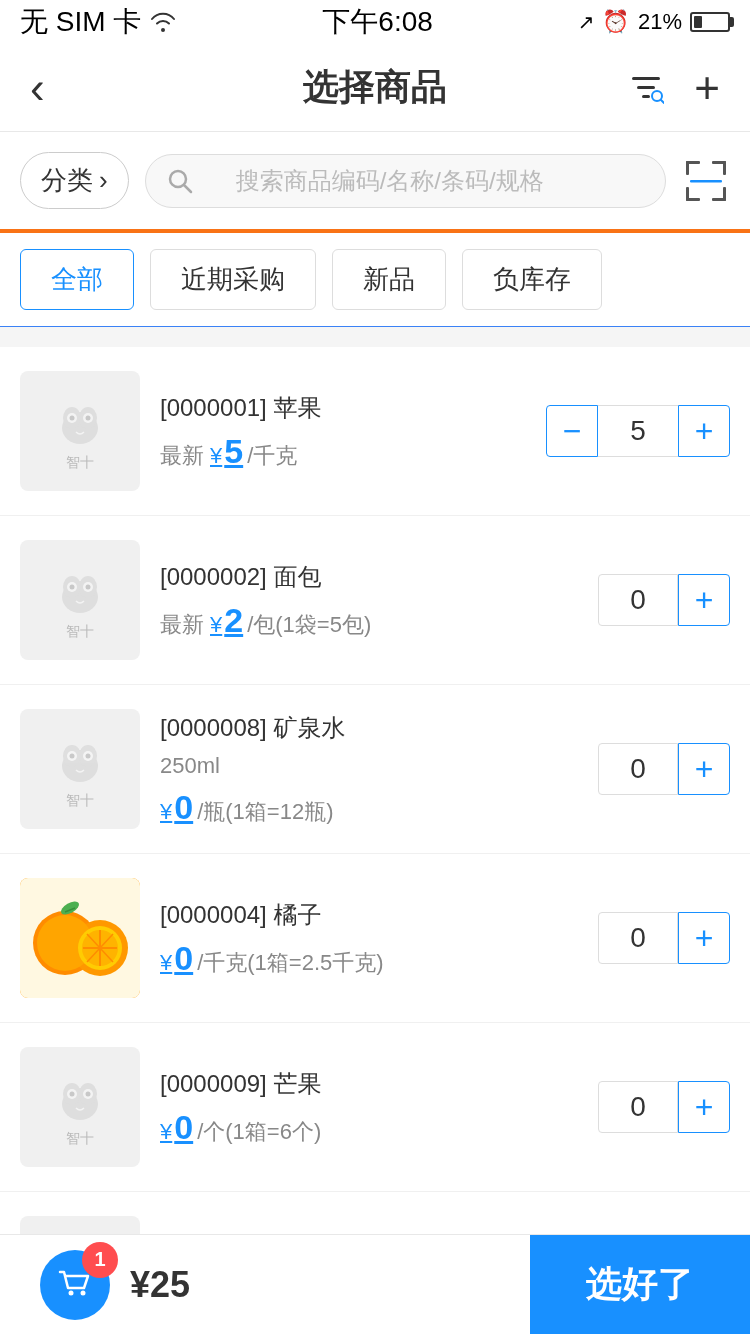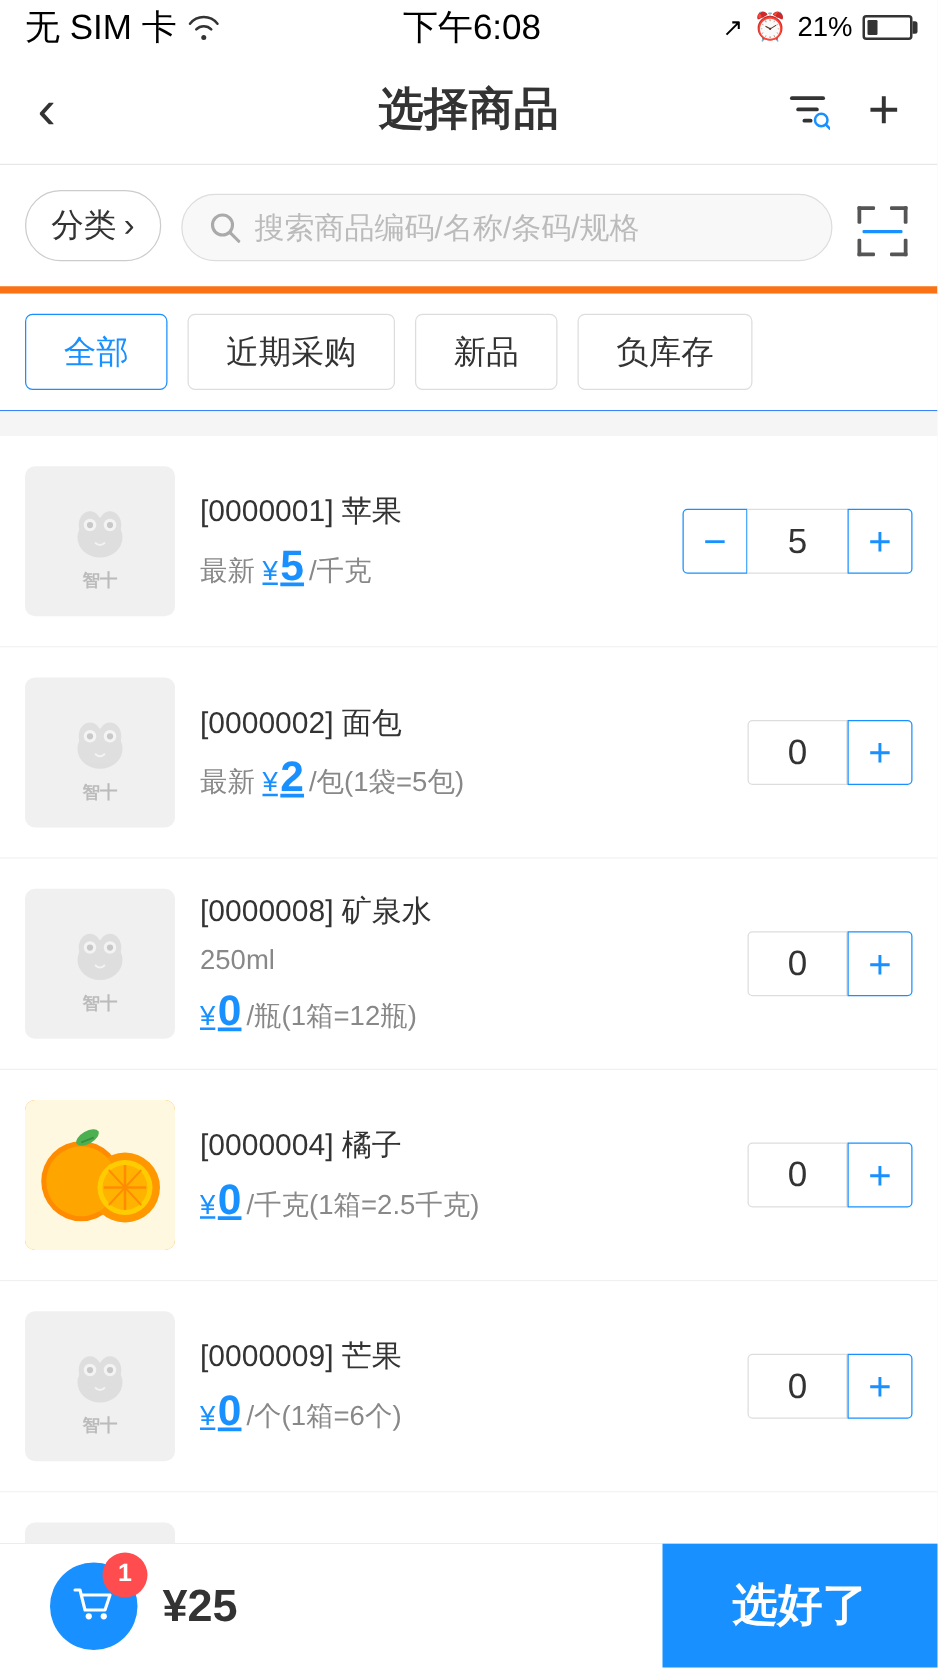--- a/index.html
+++ b/index.html
@@ -98,23 +98,23 @@
       font-size: 36px;
       color: #333;
       cursor: pointer;
     }
 
     
     .filter-bar {
       background: #fff;
       padding: 20px 20px;
       display: flex;
-      align-items: flex-end;
+      align-items: center;
       gap: 16px;
-      border-bottom: 6px solid #f97316;
+      border-bottom: 4px solid #f97316;
     }
     .category-btn {
       border: 1px solid #ccc;
       border-radius: 30px;
       padding: 10px 20px;
       font-size: 26px;
       color: #333;
       white-space: nowrap;
       display: flex;
       align-items: center;
@@ -185,21 +185,20 @@
       display: flex;
       align-items: center;
       justify-content: center;
       overflow: hidden;
     }
     .owl-logo {
       display: flex;
       flex-direction: column;
       align-items: center;
       gap: 4px;
-      font-weight: bold;
     }
 
     .product-info {
       flex: 1;
       min-width: 0;
     }
     .product-name {
       font-size: 24px;
       color: #333;
       font-weight: 500;
@@ -393,21 +392,21 @@
 <div class="filter-bar">
   <button class="category-btn">
     <span>分类</span>
     <span>›</span>
   </button>
   <div class="search-box">
     <svg width="28" height="28" viewBox="0 0 28 28" fill="none">
       <circle cx="12" cy="12" r="8" stroke="#aaa" stroke-width="2.5"></circle>
       <line x1="18.5" y1="18.5" x2="25" y2="25" stroke="#aaa" stroke-width="2.5" stroke-linecap="round"></line>
     </svg>
-    <span style="color:#bbb; font-size:24px;">搜索商品编码/名称/条码/规格</span>
+    <span style="color:#bbb; font-size:24px;margin-left:32px;">搜索商品编码/名称/条码/规格</span>
   </div>
   <svg width="48" height="48" viewBox="0 0 48 48" fill="none">
     <rect x="4" y="4" width="14" height="3" rx="1" fill="#555"></rect>
     <rect x="4" y="4" width="3" height="14" rx="1" fill="#555"></rect>
     <rect x="30" y="4" width="14" height="3" rx="1" fill="#555"></rect>
     <rect x="41" y="4" width="3" height="14" rx="1" fill="#555"></rect>
     <rect x="4" y="41" width="14" height="3" rx="1" fill="#555"></rect>
     <rect x="4" y="30" width="3" height="14" rx="1" fill="#555"></rect>
     <rect x="30" y="41" width="14" height="3" rx="1" fill="#555"></rect>
     <rect x="41" y="30" width="3" height="14" rx="1" fill="#555"></rect>

